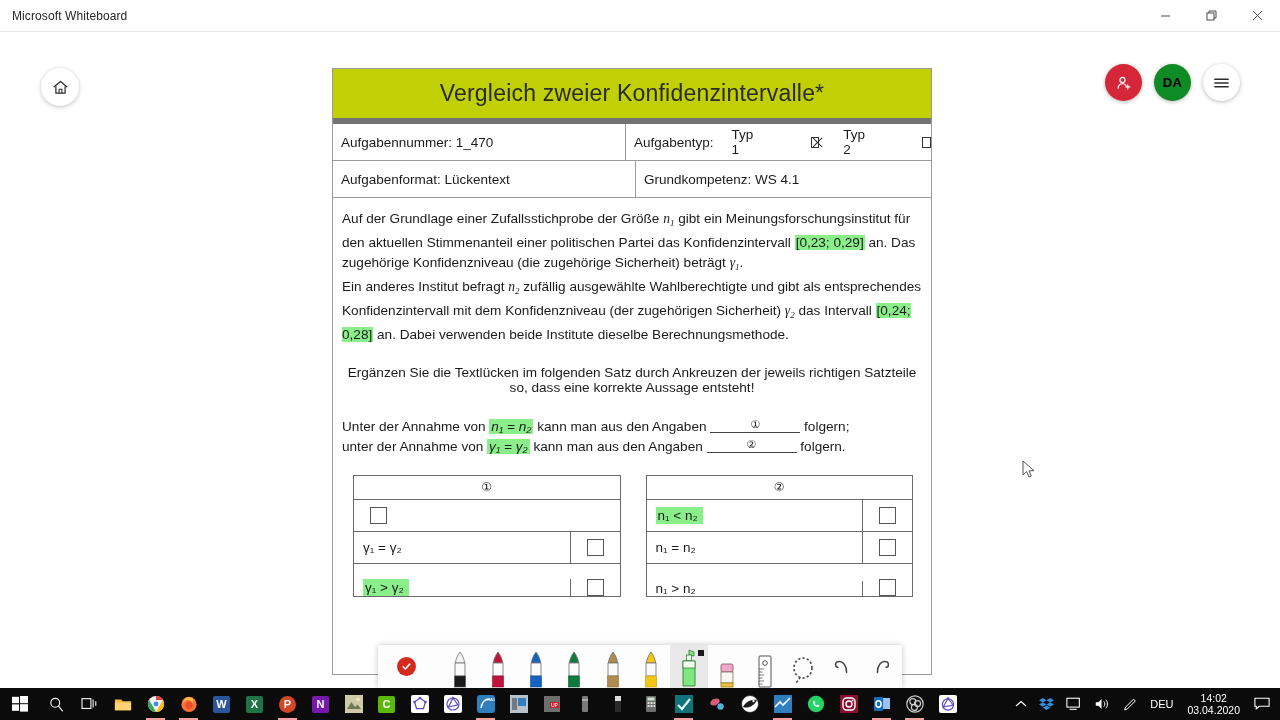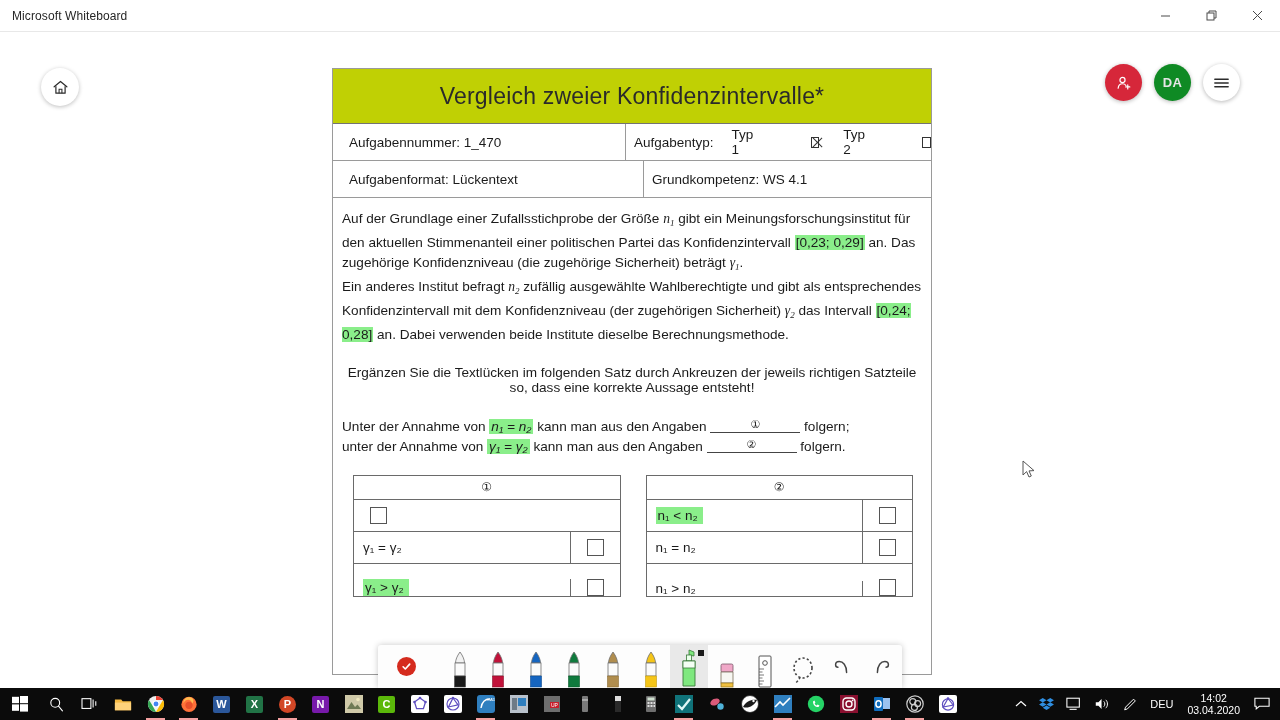--- a/index.html
+++ b/index.html
@@ -41,52 +41,52 @@
     display:flex; align-items:center; justify-content:center;
   }
 
   
   .tr-controls {
     position:absolute; right:40px; top:32px; display:flex; align-items:center; gap:12px;
   }
   .avatar {
     width:37px; height:37px; border-radius:50%;
     display:flex; align-items:center; justify-content:center;
-    color:#e5e5e5; font-size:13px; font-weight:bold; letter-spacing:.3px;
+    color:#000000; font-size:13px; font-weight:bold; letter-spacing:.3px;
     box-shadow:0 1px 4px rgba(0,0,0,.28);
   }
   .menu-btn {
     width:37px; height:37px; border-radius:50%; background:#fff;
     box-shadow:0 1px 4px rgba(0,0,0,.28);
     display:flex; align-items:center; justify-content:center;
   }
 
   
   .doc {
     position:absolute; left:332px; top:36px;
     width:600px; height:607px;
     background:#fff; border:1px solid #9a9a9a;
     font-family:"Liberation Sans", sans-serif;
     color:#1b1b1b;
   }
   .doc-header {
     height:55px; background:#c0d004;
     display:flex; align-items:center; justify-content:center;
-    border-bottom:1px solid #737373;
+    border-bottom:6px solid #737373;
   }
   .doc-header .t {
     font-size:23px; color:#2a2a2a; letter-spacing:.2px; font-weight:400;
   }
   .meta-row {
     display:flex; border-bottom:1px solid #9a9a9a; height:37px;
   }
   .meta-cell {
     display:flex; align-items:center; font-size:13.5px; padding-left:8px;
   }
-  .meta-cell.left { width:303px; border-right:1px solid #9a9a9a;margin-left:8px; }
+  .meta-cell.left { width:303px; border-right:1px solid #9a9a9a; }
   .meta-cell.right { flex:1; }
   .typ-group { display:flex; align-items:center;gap:48px; }
   .typ-lbl { margin-left:18px; }
   .chk-sq {
     display:inline-block; width:11px; height:11px;
     border:1.3px solid #333; margin-left:7px; position:relative;
     vertical-align:-1px;
   }
   .chk-sq.checked::before, .chk-sq.checked::after {
     content:""; position:absolute; left:-1px; top:4px; width:13px; height:1.2px;

